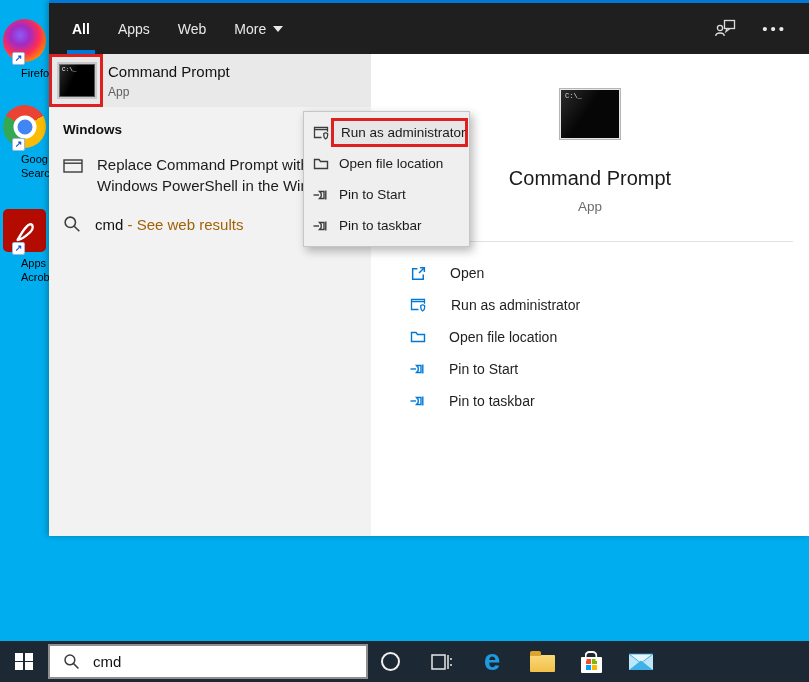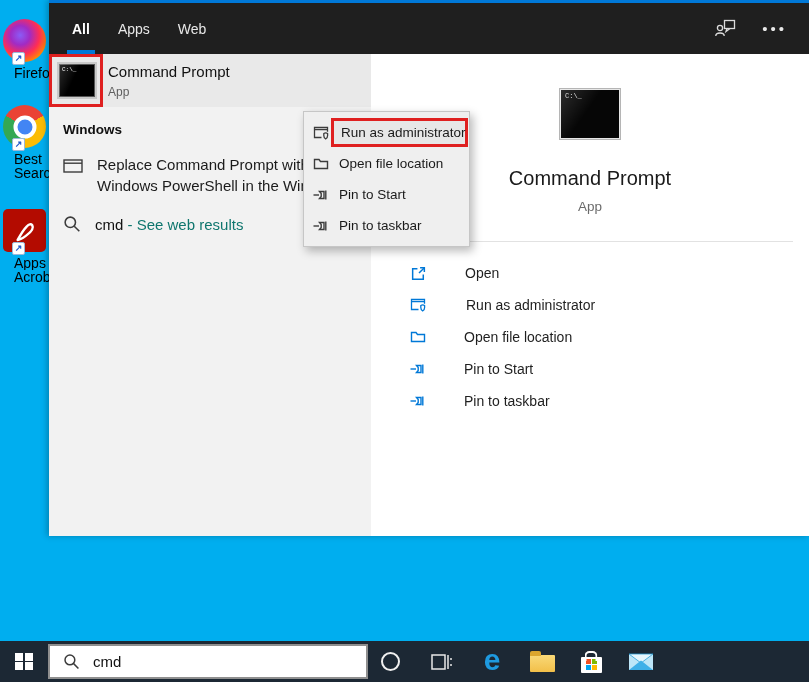--- a/index.html
+++ b/index.html
@@ -31,21 +31,21 @@
     background:radial-gradient(circle at 40% 38%, #8b5cf6 0%, #a12bc4 26%, #ff2d55 52%, #ff8a00 76%, #ffd23f 100%);}
   .chrome-circle{width:43px;height:43px;border-radius:50%;position:relative;
     background:conic-gradient(from -60deg,#ea4335 0 120deg,#fbbc05 120deg 240deg,#34a853 240deg 360deg);}
   .chrome-circle::after{content:"";position:absolute;left:50%;top:50%;width:15px;height:15px;
     transform:translate(-50%,-50%);background:#4285f4;border:4px solid #fff;border-radius:50%;}
   .acrobat-square{width:43px;height:43px;border-radius:5px;background:#b30b00;
     display:flex;align-items:center;justify-content:center;}
   .shortcut-arrow{position:absolute;left:9px;bottom:-3px;width:13px;height:13px;background:#fff;
     border:1px solid #9db8d8;border-radius:2px;font-size:9px;font-weight:bold;color:#2057c9;
     display:flex;align-items:center;justify-content:center;line-height:1;}
-  .dt-label{margin-top:4px;padding-left:13px;font-size:14px;line-height:14px;color:#000;
+  .dt-label{margin-top:4px;padding-left:20px;font-size:11px;line-height:14px;color:#000;
     white-space:nowrap;overflow:hidden;}
 
   
   .search-window{position:absolute;left:49px;top:0;width:760px;height:536px;z-index:10;
     display:flex;flex-direction:column;border-top:3px solid var(--accent-blue);
     box-shadow:-2px 0 6px rgba(0,0,0,.25);}
   .topbar{height:51px;background:var(--topbar-bg);display:flex;align-items:stretch;
     padding-left:21px;color:#e8e8e8;}
   .tab{display:flex;align-items:center;padding:0 2px;margin-right:24px;font-size:14px;
     position:relative;cursor:default;}
@@ -77,35 +77,35 @@
   .bm-sub{font-size:12px;color:#5f5f5f;margin-top:5px;}
 
   .settings-row{display:flex;align-items:flex-start;gap:14px;padding:8px 0 4px 14px;}
   .settings-row .row-icon{margin-top:5px;color:#3c3c3c;}
   .settings-text{font-size:15px;line-height:21px;color:#1b1b1b;white-space:nowrap;}
 
   .websearch-row{display:flex;align-items:center;gap:14px;padding-left:14px;height:36px;
     position:relative;margin-top:6px;}
   .websearch-row .row-icon{color:#3c3c3c;}
   .ws-text{font-size:15px;color:#111;}
-  .ws-suffix{color:#0f766e;}
+  .ws-suffix{color:#a16207;}
   .ws-chevron{position:absolute;right:22px;top:10px;color:#555;}
 
   
   .preview-icon{margin-top:34px;width:62px;height:52px;position:relative;background:#060606;
     border:1px solid #b5b5b5;box-shadow:inset 0 0 0 1px #e6e6e6;}
   .preview-icon .prompt{position:absolute;left:5px;top:3px;font-size:7px;color:#ddd;
     font-family:"Liberation Mono",monospace;}
   .preview-icon::after{content:"";position:absolute;inset:0;
     background:linear-gradient(125deg,rgba(255,255,255,.16),transparent 45%);}
   .preview-title{margin-top:27px;font-size:20px;color:#1a1a1a;}
   .preview-sub{margin-top:9px;font-size:13.5px;color:var(--text-gray);}
   .divider{margin-top:27px;width:calc(100% - 32px);height:1px;background:#e2e2e2;}
   .actions{width:100%;margin-top:15px;}
-  .action-row{display:flex;align-items:center;gap:38px;padding-left:39px;height:32px;
+  .action-row{display:flex;align-items:center;gap:23px;padding-left:39px;height:32px;
     font-size:14px;color:#1f1f1f;cursor:default;}
   .action-row .row-icon{color:var(--accent-blue);}
 
   
   .context-menu{position:absolute;left:303px;top:111px;width:167px;background:var(--menu-bg);
     border:1px solid #c6c6c6;box-shadow:3px 4px 9px rgba(0,0,0,.28);padding:5px 0;z-index:30;}
   .cm-row{height:31px;display:flex;align-items:center;gap:10px;padding-left:9px;
     font-size:13.5px;color:#1a1a1a;position:relative;cursor:default;}
   .cm-row .row-icon{color:#3c3c3c;flex:0 0 auto;}
   .cm-label{position:relative;z-index:2;}
@@ -149,21 +149,21 @@
     <div class="ff-circle"></div>
     <div class="shortcut-arrow">↗</div>
   </div>
   <div class="dt-label">Firefo</div>
 </div>
 <div class="dt-icon" style="top:105px;left:1px;">
   <div class="dt-glyph">
     <div class="chrome-circle"></div>
     <div class="shortcut-arrow">↗</div>
   </div>
-  <div class="dt-label">Best</div>
+  <div class="dt-label">Goog</div>
   <div class="dt-label" style="margin-top:0;">Search</div>
 </div>
 <div class="dt-icon" style="top:209px;left:1px;">
   <div class="dt-glyph">
     <div class="acrobat-square">
       <svg width="26" height="26" viewBox="0 0 32 32">
           <path d="M7 27 Q20 3 25 9 Q28 14 17 22 Q10 27 7 27 Z" fill="none" stroke="#fff" stroke-width="3" stroke-linejoin="round"></path>
         </svg>
     </div>
     <div class="shortcut-arrow">↗</div>
@@ -176,20 +176,24 @@
   <div class="topbar">
     <div class="tab active">
         <span>All</span>
       </div>
     <div class="tab">
         <span>Apps</span>
       </div>
     <div class="tab">
         <span>Web</span>
       </div>
+    <div class="tab">
+      <span>More</span>
+      <span class="more-caret"></span>
+    </div>
     <div class="topbar-right">
       <span>
         <svg width="21" height="19" viewBox="0 0 21 19" fill="none" stroke="#dcdcdc" stroke-width="1.3">
           <rect x="9.5" y="1.5" width="10" height="8"></rect>
           <path d="M12 9.5 L11 12.5 L15 9.5"></path>
           <circle cx="5" cy="9" r="2.6"></circle>
           <path d="M0.8 17 C0.8 13 9.2 13 9.2 17"></path>
         </svg>
       </span>
       <span class="ellipsis">•••</span>

